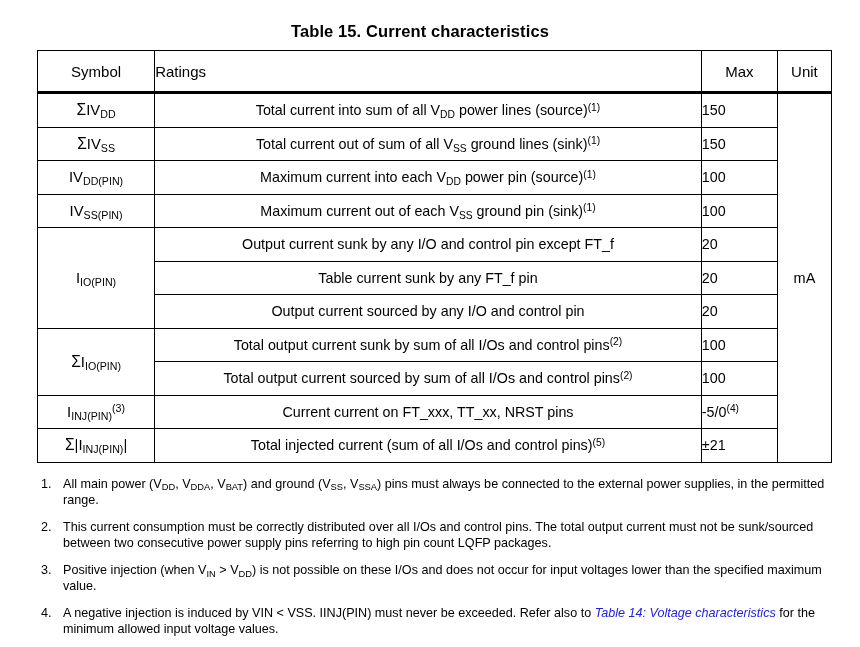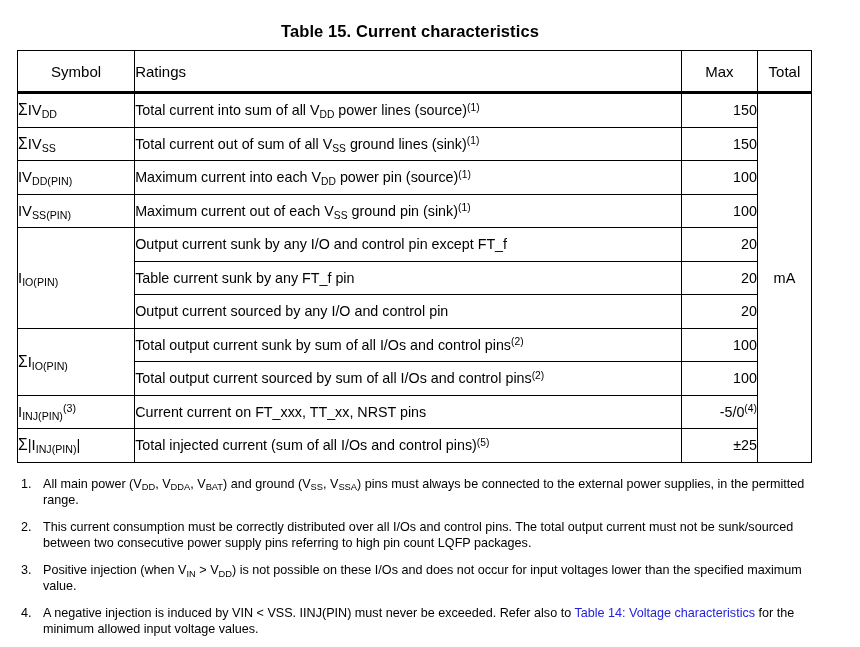--- a/index.html
+++ b/index.html
@@ -12,20 +12,21 @@
     height: 647px;
     font-family: "Liberation Sans", sans-serif;
     color: #000000;
     overflow: hidden;
   }
   .page {
     position: relative;
     width: 860px;
     height: 647px;
     box-sizing: border-box;
+    padding-left: 20px;
   }
 
   
   .table-title {
     text-align: center;
     font-size: 16.5px;
     font-weight: bold;
     letter-spacing: 0.1px;
     padding-top: 22px;
     padding-bottom: 9px;
@@ -58,30 +59,31 @@
     height: 40px;
     font-weight: bold;
     font-size: 15px;
     text-align: center;
     border-bottom: 3px solid #000000 !important;
   }
   thead th.rat-head { text-align: left; }
 
   tbody td { height: 32.5px; }
   td.sym {
+    text-align: center;
     font-size: 14.8px;
     white-space: nowrap;
   }
   td.rat {
-    text-align: left;
+    text-align: center;
     padding-left: 9px;
     padding-right: 4px;
   }
   td.max {
-    text-align: right;
+    text-align: left;
   }
   td.unit {
     text-align: center;
     font-size: 14.5px;
   }
 
   sub {
     font-size: 0.72em;
     vertical-align: baseline;
     position: relative;
@@ -117,20 +119,21 @@
   }
   .note-body {
     flex: 1 1 auto;
   }
   .note sub {
     font-size: 0.74em;
     top: 0.28em;
   }
   .xref {
     color: #2222dd;
+    font-style: italic;
   }
 </style>
 </head>
 <body>
 
 <div class="page">
 
   <div class="table-title">Table 15. Current characteristics</div>
 
   <div class="tbl-wrap">
@@ -139,21 +142,21 @@
         <col class="col-sym">
           <col class="col-rat">
           <col class="col-max">
           <col class="col-unit">
       </colgroup>
       <thead>
         <tr>
           <th class="col-sym">Symbol</th>
           <th class="rat-head">Ratings</th>
           <th>Max</th>
-          <th>Total</th>
+          <th>Unit</th>
         </tr>
       </thead>
       <tbody id="tbody">
           <tr>
             <td class="sym"><span class="sig">Σ</span>IV<sub>DD</sub></td>
             <td class="rat">Total current into sum of all V<sub>DD</sub> power lines (source)<sup>(1)</sup></td>
             <td class="max">150</td>
             <td class="unit" rowspan="11">mA</td>
           </tr>
           <tr>
@@ -194,21 +197,21 @@
             <td class="max">100</td>
           </tr>
           <tr>
             <td class="sym">I<sub>INJ(PIN)</sub><sup>(3)</sup></td>
             <td class="rat">Current current on FT_xxx, TT_xx, NRST pins</td>
             <td class="max">-5/0<sup>(4)</sup></td>
           </tr>
           <tr>
             <td class="sym"><span class="sig">Σ</span>|I<sub>INJ(PIN)</sub>|</td>
             <td class="rat">Total injected current (sum of all I/Os and control pins)<sup>(5)</sup></td>
-            <td class="max">±25</td>
+            <td class="max">±21</td>
           </tr>
         </tbody>
     </table>
   </div>
 
   <div class="notes" id="notes">
       <div class="note">
         <div class="note-num">1.</div>
         <div class="note-body">All main power (V<sub>DD</sub>, V<sub>DDA</sub>, V<sub>BAT</sub>) and ground (V<sub>SS</sub>, V<sub>SSA</sub>) pins must always be connected to the external power supplies, in the permitted range.</div>
       </div>

